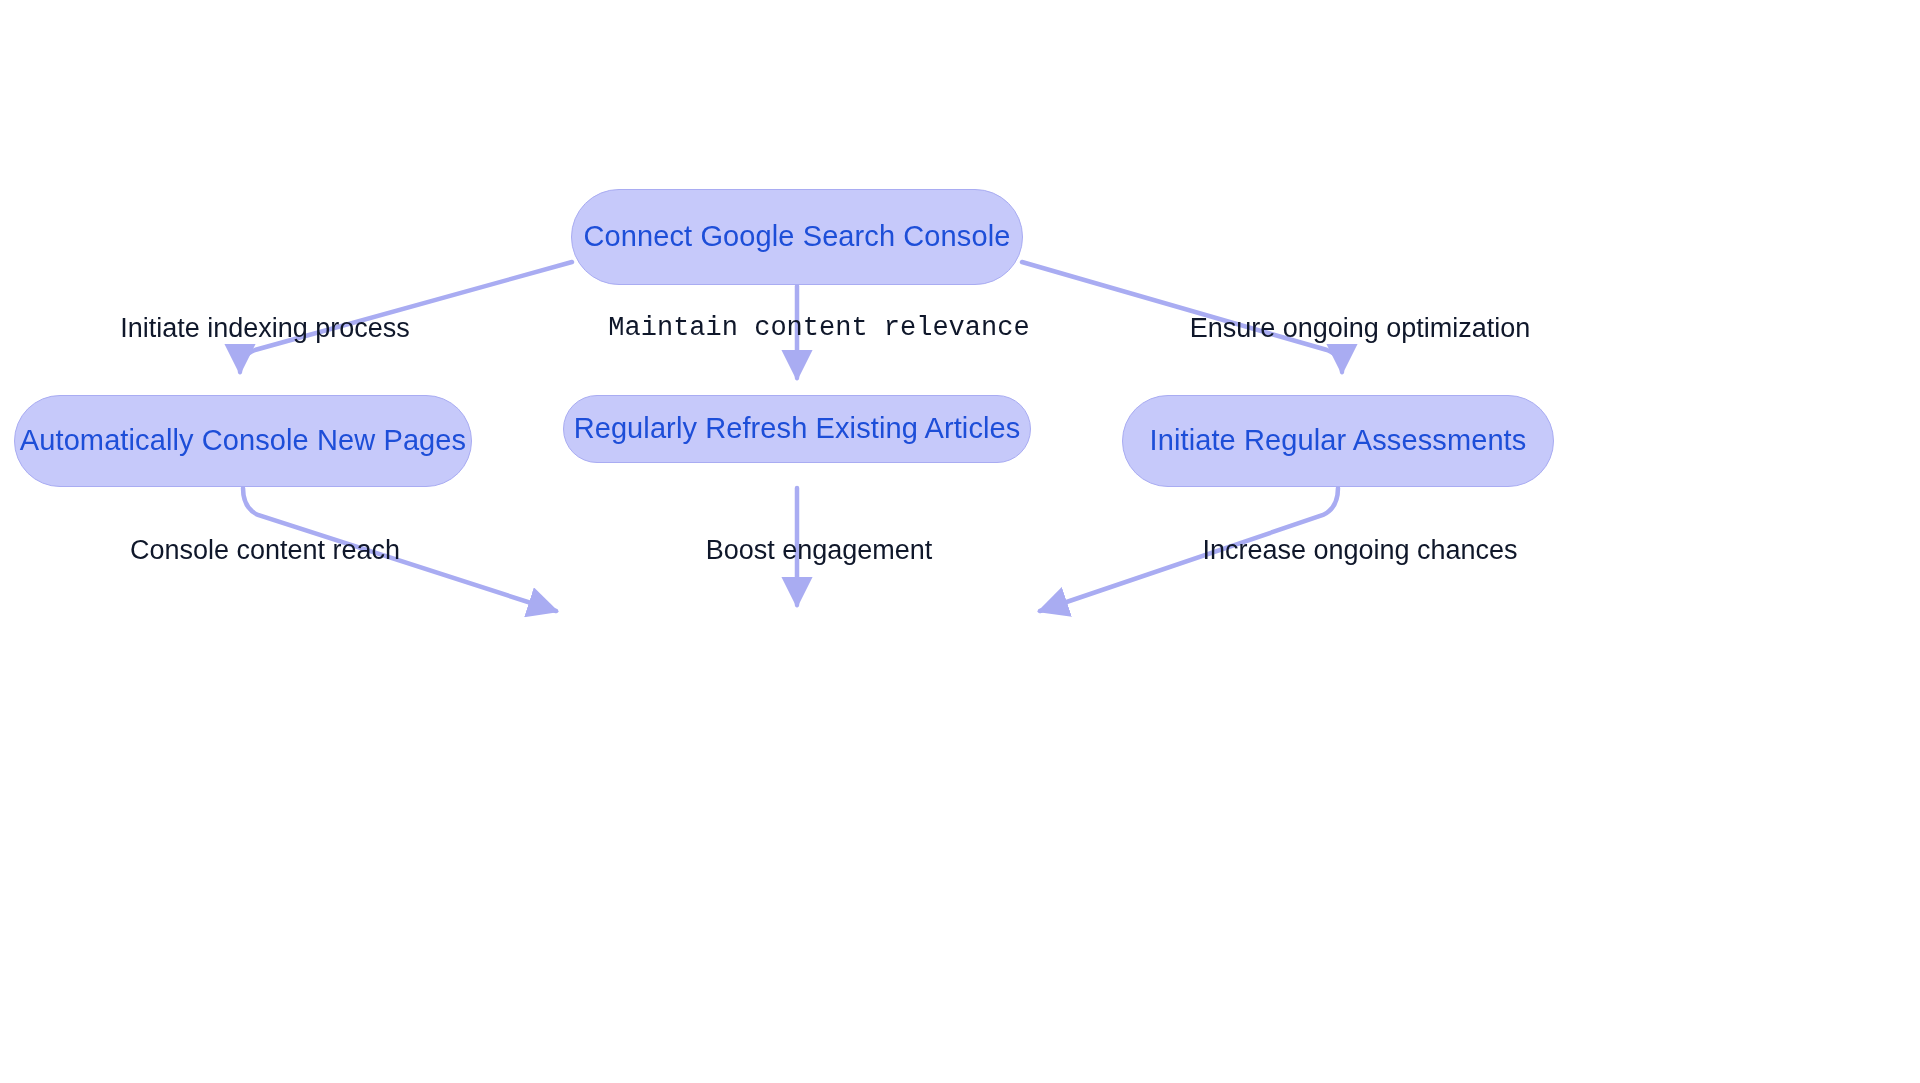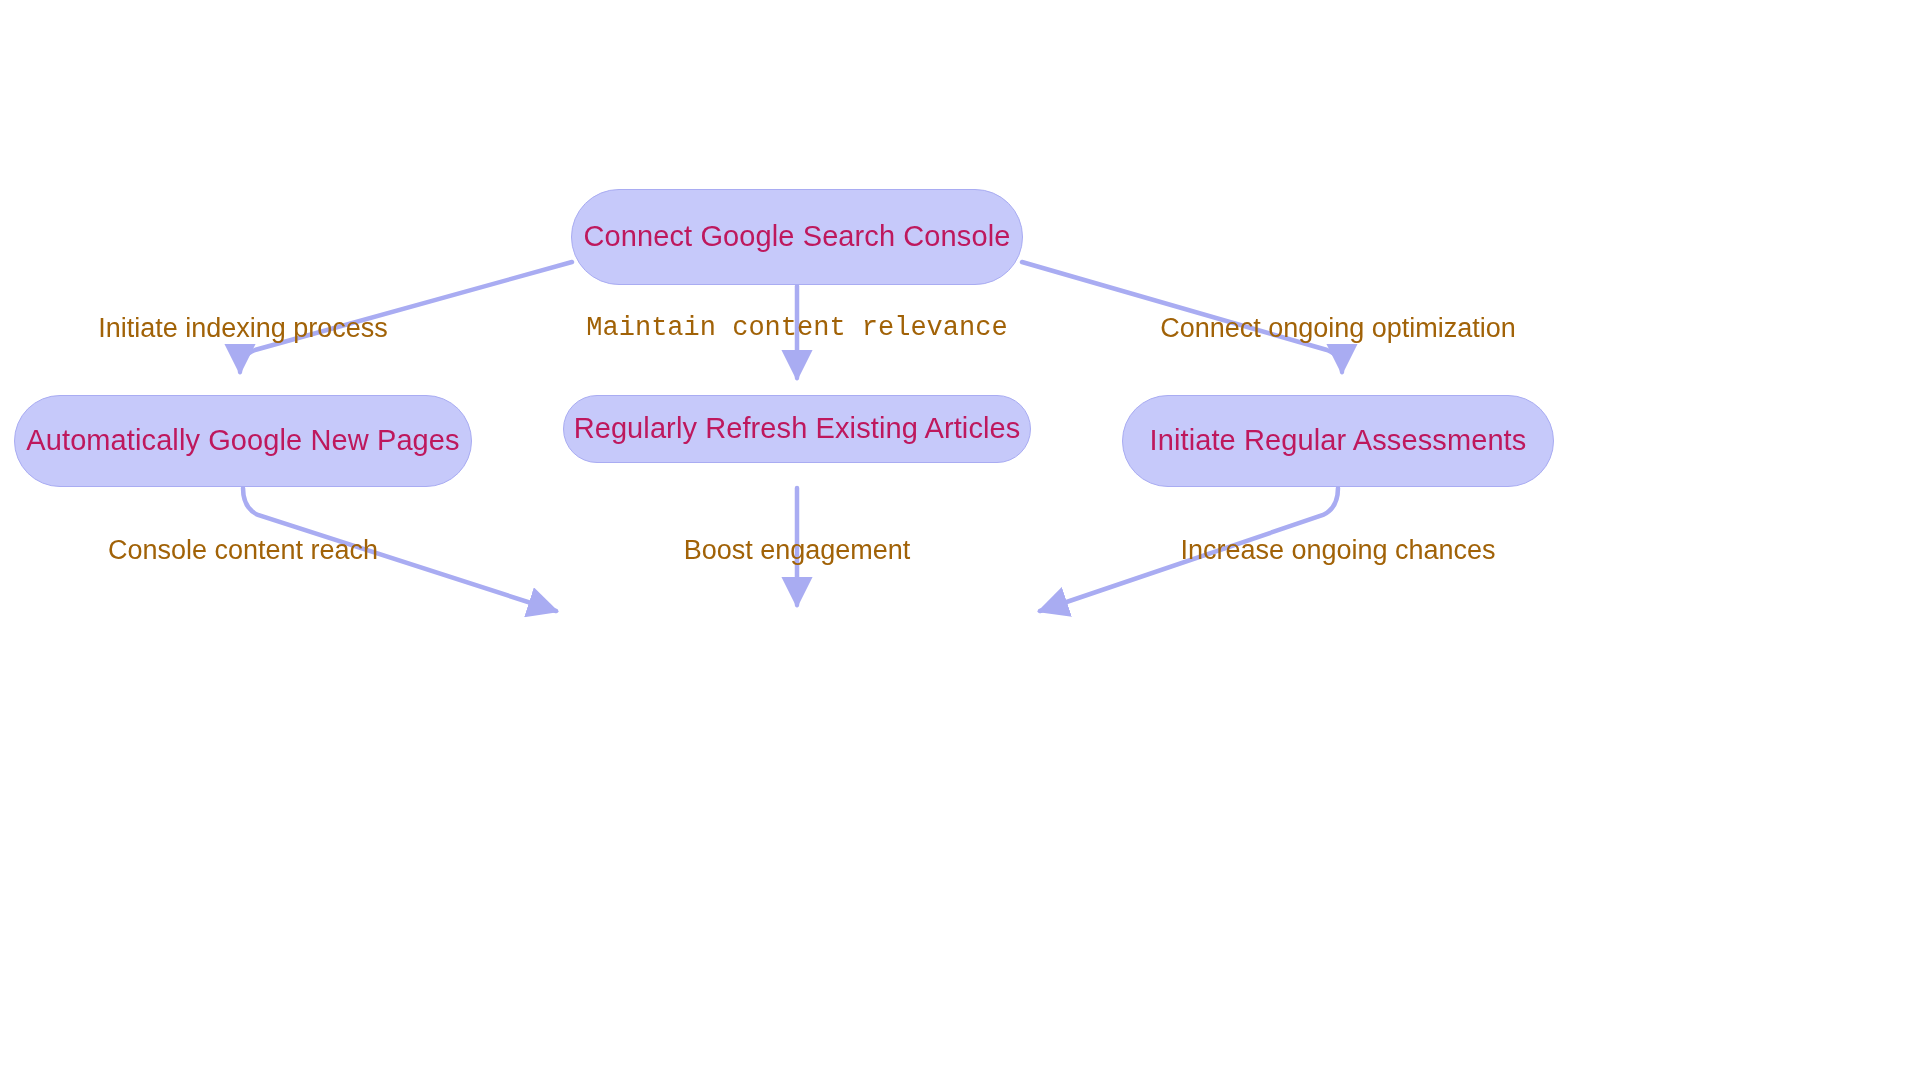--- a/index.html
+++ b/index.html
@@ -28,38 +28,39 @@
   }
   .node {
     position: absolute;
     box-sizing: border-box;
     display: flex;
     align-items: center;
     justify-content: center;
     border-radius: 999px;
     border: 1.6px solid #a9acf2;
     background: #c6c9fa;
-    color: #be185d;
+    color: #1d4ed8;
     font-size: 29px;
     font-weight: 400;
     letter-spacing: 0.1px;
     line-height: 1.1;
     white-space: nowrap;
     text-align: center;
   }
   .edge-label {
     position: absolute;
-    color: #a16207;
+    color: #0f172a;
     font-size: 27px;
     font-weight: 400;
     line-height: 1.1;
     white-space: nowrap;
     transform: translate(-50%, -50%);
     background: transparent;
     text-align: center;
+    margin-left: 22px;
   }
 </style>
 </head>
 <body>
 
 <div id="canvas">
 
   <svg id="edge-layer" viewBox="0 0 1920 1083" width="1920" height="1083" xmlns="http://www.w3.org/2000/svg">
     <defs>
       <marker id="arrow" viewBox="0 0 10 10" refX="9" refY="5" markerWidth="7" markerHeight="7" orient="auto-start-reverse">
@@ -90,37 +91,37 @@
     <g>
       <path d="M 1338 488 Q 1338 508 1323 515 L 1040 611" fill="none" stroke="#a9acf2" stroke-width="4.5" stroke-linecap="round" marker-end="url(#arrow)"></path>
     </g>
   </svg>
 
   <div class="node" style="left:571px; top:189px; width:452px; height:96px;">
     <span>Connect Google Search Console</span>
   </div>
 
   <div class="node" style="left:14px; top:395px; width:458px; height:92px;">
-    <span>Automatically Google New Pages</span>
+    <span>Automatically Console New Pages</span>
   </div>
 
   <div class="node" style="left:563px; top:395px; width:468px; height:68px;">
     <span>Regularly Refresh Existing Articles</span>
   </div>
 
   <div class="node" style="left:1122px; top:395px; width:432px; height:92px;">
     <span>Initiate Regular Assessments</span>
   </div>
 
 
   <div class="edge-label" style="left:243px; top:329px;">Initiate indexing process</div>
 
   <div class="edge-label" style="left:797px; top:329px;font-family:Liberation Mono, monospace;">Maintain content relevance</div>
 
-  <div class="edge-label" style="left:1338px; top:329px;">Connect ongoing optimization</div>
+  <div class="edge-label" style="left:1338px; top:329px;">Ensure ongoing optimization</div>
 
   <div class="edge-label" style="left:243px; top:551px;">Console content reach</div>
 
   <div class="edge-label" style="left:797px; top:551px;">Boost engagement</div>
 
   <div class="edge-label" style="left:1338px; top:551px;">Increase ongoing chances</div>
 
 </div>
 
 </body></html>

